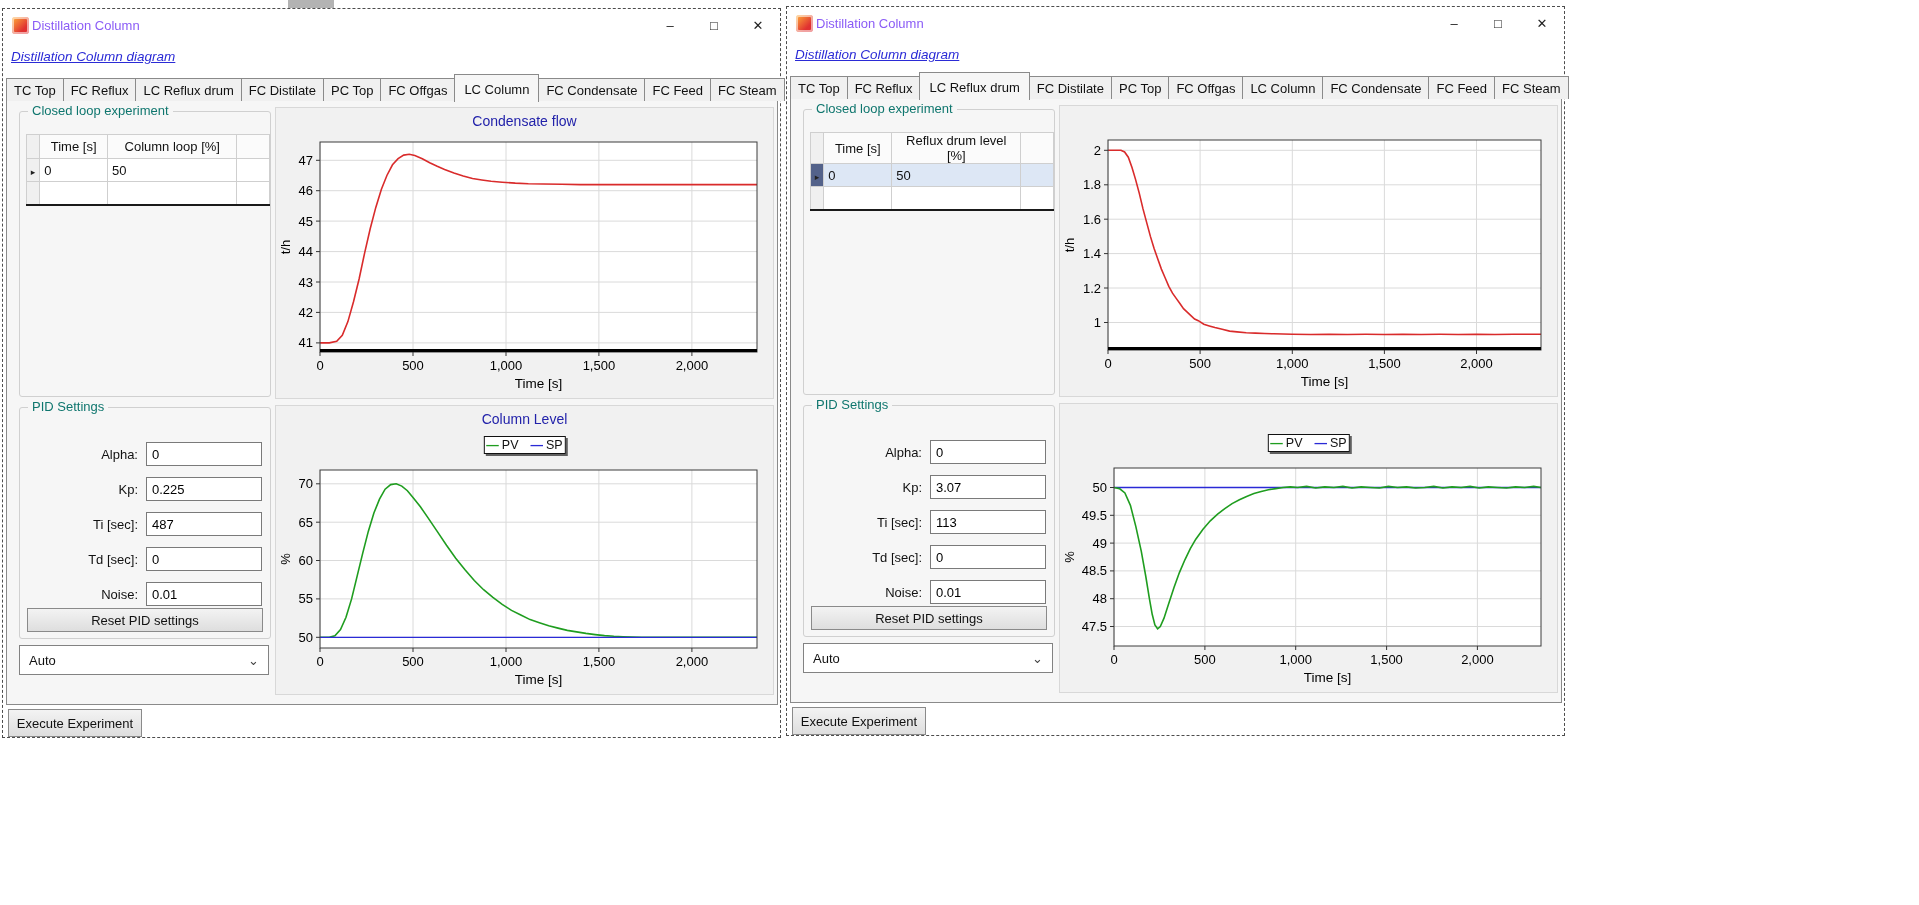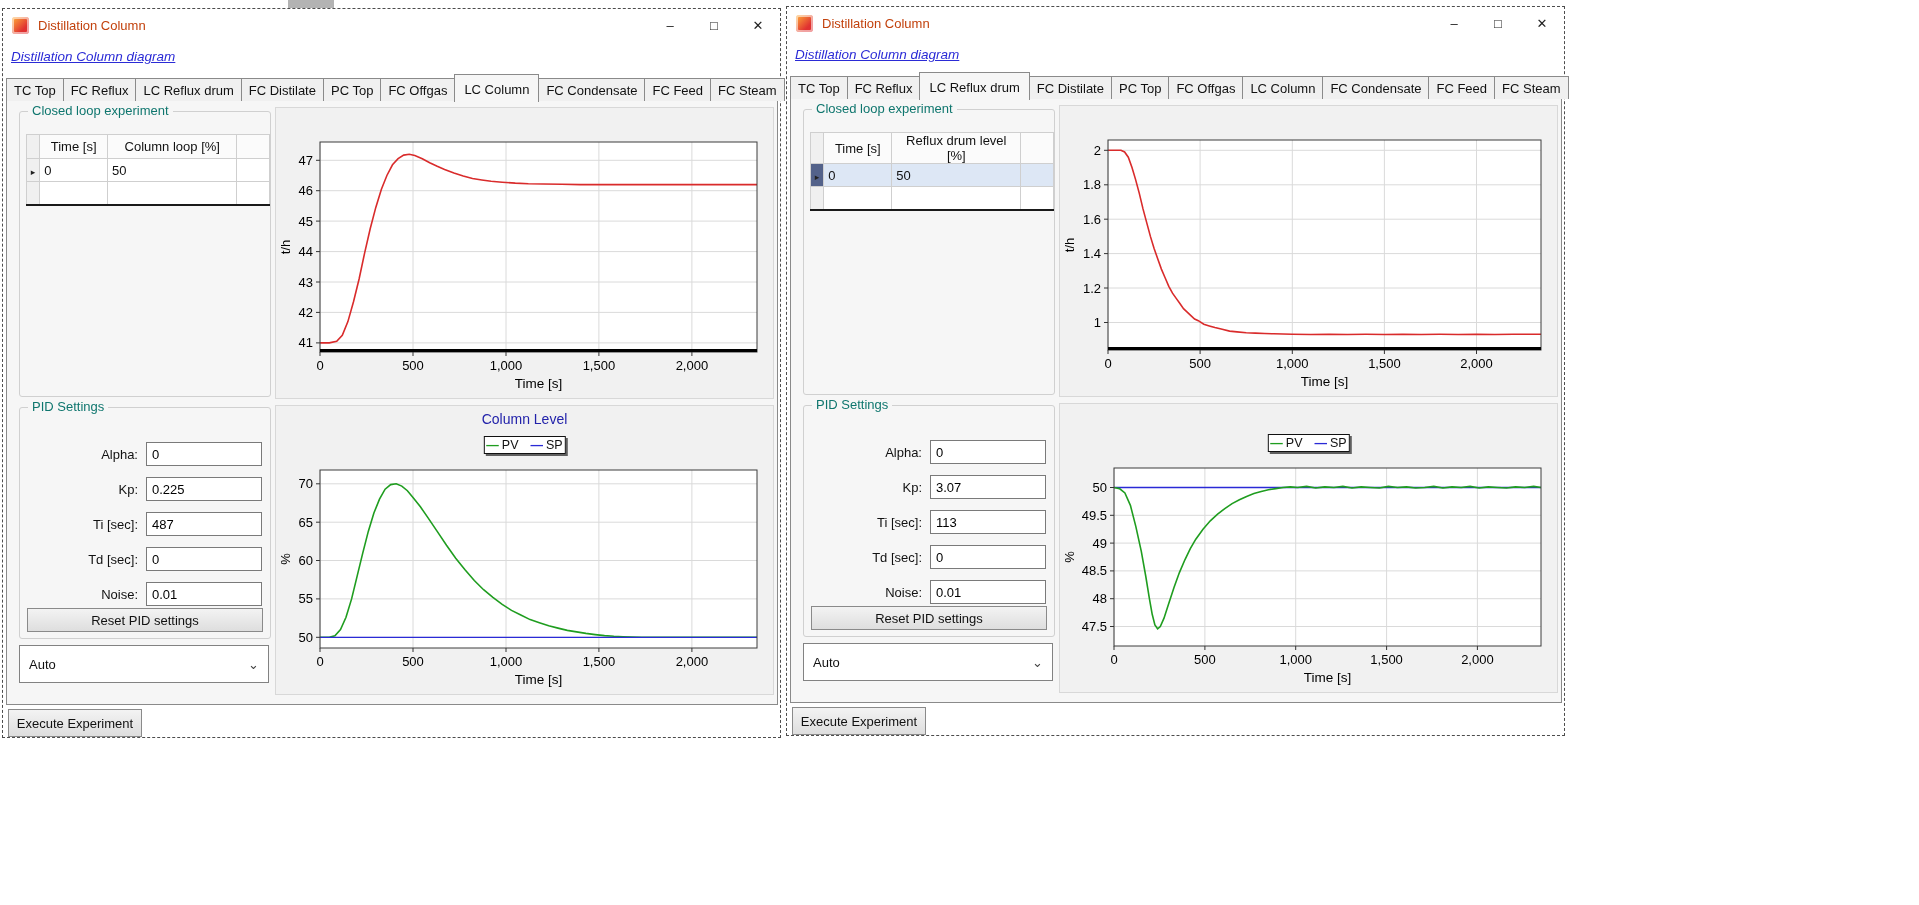--- a/index.html
+++ b/index.html
@@ -2,21 +2,21 @@
 <html><head>
 <meta charset="utf-8">
 <style>
   html,body{margin:0;padding:0;background:#ffffff;font-family:"Liberation Sans",sans-serif;}
   .screen{position:relative;width:1919px;height:905px;background:#ffffff;overflow:hidden;}
   .bg-fragment{position:absolute;left:288px;top:0;width:46px;height:9px;background:#b3b3b3;}
 
   .window{position:absolute;width:779px;height:730px;background:#ffffff;border:1px dashed #4d4d4d;box-sizing:border-box;}
   .titlebar{position:absolute;left:0;top:0;right:0;height:33px;display:flex;align-items:center;background:#ffffff;}
   .app-icon{width:17px;height:17px;margin-left:9px;border-radius:3px;background:linear-gradient(135deg,#ffb03a 0%,#e03131 70%);box-shadow:inset 0 0 0 2px rgba(255,255,255,.55);}
-  .win-title{margin-left:9px;font-size:13px;color:#c2410c;}
+  .win-title{margin-left:3px;font-size:13px;color:#8b5cf6;}
   .win-btns{margin-left:auto;display:flex;height:100%;}
   .win-btn{width:44px;height:100%;display:flex;align-items:center;justify-content:center;font-size:13px;color:#222;cursor:default;}
   .diagram-link{position:absolute;left:8px;top:40px;font-size:13.5px;font-style:italic;text-decoration:underline;color:#2b2bd6;cursor:pointer;}
 
   .tabs{position:absolute;left:3px;top:60px;right:3px;height:32px;display:flex;align-items:flex-end;z-index:2;}
   .tab{font-size:13px;padding:4px 7px 3px;background:#f0f0f0;border:1px solid #8a8a8a;border-bottom:none;white-space:nowrap;color:#111;}
   .tab + .tab{margin-left:-1px;}
   .tab.selected{background:#f6f6f6;padding:7px 9px 5px;margin-bottom:-1px;position:relative;z-index:3;}
 
   .tabpage{position:absolute;left:3px;top:91px;width:772px;height:605px;background:#f6f6f6;border:1px solid #8a8a8a;box-sizing:border-box;z-index:1;}
@@ -36,21 +36,21 @@
   .row-marker{font-size:9px;color:#222;}
   .win1 .grid tr.data-row td{background:#dde7f5;}
   .win1 .grid tr.data-row .rowhdr{background:#53628a;}
 
   .pid-row{display:flex;align-items:center;height:24px;margin:11px 8px 0 0;}
   .pid-row:first-of-type{margin-top:34px;}
   .pid-row label{flex:0 0 118px;text-align:right;padding-right:8px;font-size:13px;color:#111;}
   .pid-row input{flex:1;height:20px;border:1px solid #7a7a7a;font-size:13px;padding:1px 5px;font-family:"Liberation Sans",sans-serif;background:#fff;min-width:0;}
   .btn{background:linear-gradient(#f3f3f3,#dedede);border:1px solid #8a8a8a;font-size:13px;font-family:"Liberation Sans",sans-serif;color:#111;}
   .reset-btn{position:absolute;left:7px;bottom:6px;width:236px;height:24px;}
-  .combo{position:absolute;left:12px;top:544px;width:250px;height:38px;background:#fff;border:1px solid #828282;display:flex;align-items:center;justify-content:space-between;padding:0 9px;font-size:13px;box-sizing:border-box;color:#111;}
+  .combo{position:absolute;left:12px;top:544px;width:250px;height:30px;background:#fff;border:1px solid #828282;display:flex;align-items:center;justify-content:space-between;padding:0 9px;font-size:13px;box-sizing:border-box;color:#111;}
   .combo .chev{color:#444;font-size:13px;}
 
   .chart{position:absolute;background:#f1f1f1;border:1px solid #d8d8d8;box-sizing:border-box;}
   .chart1{left:268px;top:6px;width:499px;height:292px;}
   .chart2{left:268px;top:304px;width:499px;height:290px;}
   .chart-title{text-align:center;color:#2222aa;font-size:14px;margin-top:5px;height:17px;}
   .chart-canvas{position:absolute;left:2px;right:2px;top:24px;bottom:2px;}
   .legend{position:absolute;top:30px;left:50%;transform:translateX(-50%);background:#fff;border:1px solid #111;box-shadow:2px 2px 0 rgba(0,0,0,.6);padding:1px 2px;font-size:12.5px;display:flex;gap:12px;align-items:center;z-index:4;color:#111;}
   .leg-marker{font-weight:bold;margin-right:3px;}
   .execute-btn{position:absolute;left:5px;top:700px;width:134px;height:28px;}
@@ -137,20 +137,21 @@
         </div>
         <button class="btn reset-btn">Reset PID settings</button>
       </div>
 
       <div class="combo">
         <span>Auto</span>
         <span class="chev">⌄</span>
       </div>
 
       <div class="chart chart1">
+        <div class="chart-title">Condensate flow</div>
         <div class="chart-canvas">
             <svg width="493" height="264" xmlns="http://www.w3.org/2000/svg">
               <rect x="42" y="10" width="437" height="210" fill="#ffffff"></rect>
               <line x1="42.0" y1="10" x2="42.0" y2="220" stroke="#dadada" stroke-width="1"></line>
               <line x1="135.0" y1="10" x2="135.0" y2="220" stroke="#dadada" stroke-width="1"></line>
               <line x1="228.0" y1="10" x2="228.0" y2="220" stroke="#dadada" stroke-width="1"></line>
               <line x1="320.9" y1="10" x2="320.9" y2="220" stroke="#dadada" stroke-width="1"></line>
               <line x1="413.9" y1="10" x2="413.9" y2="220" stroke="#dadada" stroke-width="1"></line>
               <line x1="42" y1="210.9" x2="479" y2="210.9" stroke="#dadada" stroke-width="1"></line>
               <line x1="42" y1="180.4" x2="479" y2="180.4" stroke="#dadada" stroke-width="1"></line>

